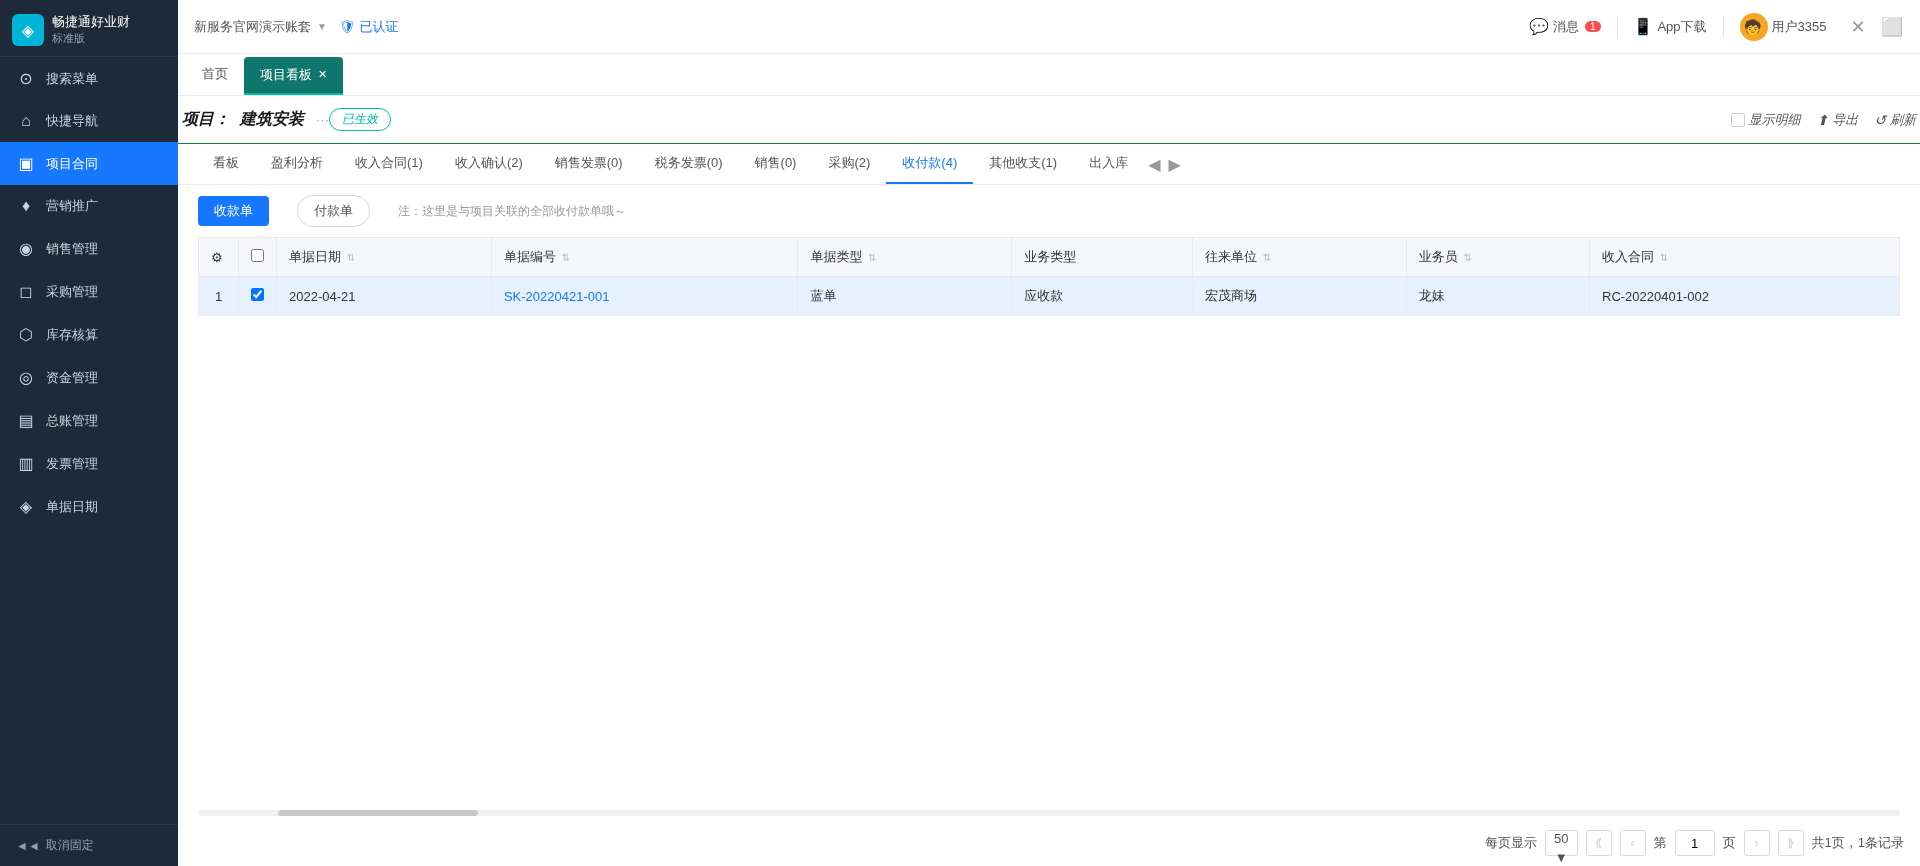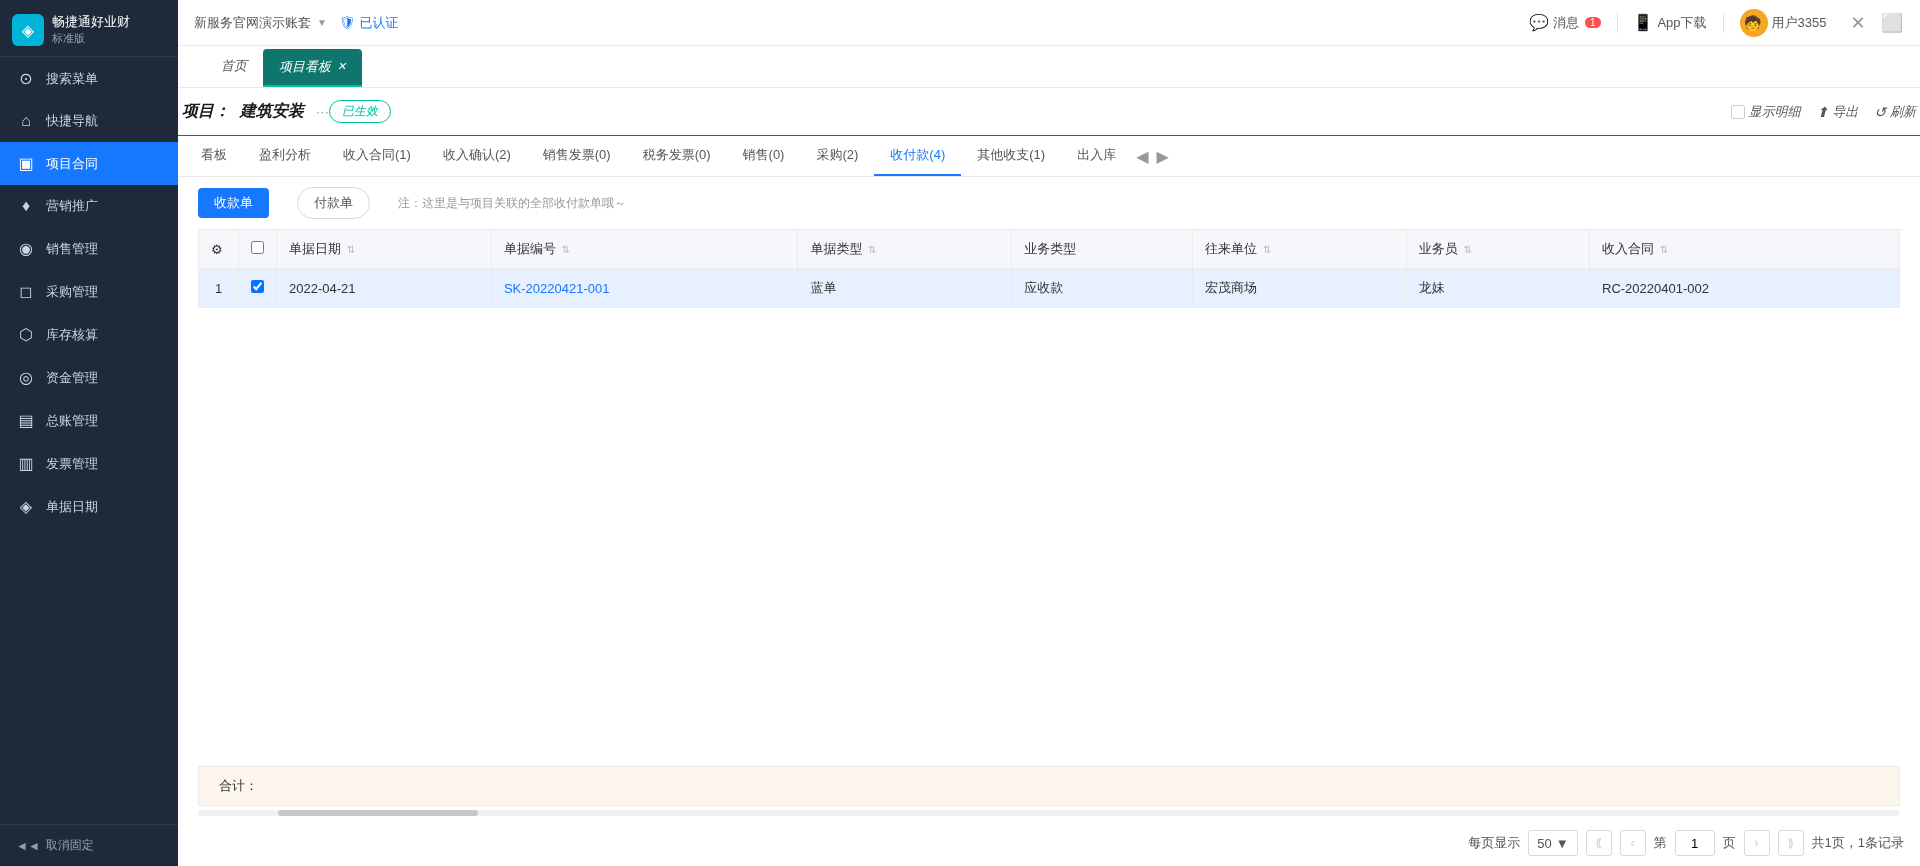--- a/index.html
+++ b/index.html
@@ -60,21 +60,21 @@
       display: flex;
       flex-direction: column;
       background: #fff;
       overflow: hidden;
     }
 
     
     .topbar {
       display: flex; align-items: center;
       padding: 0 16px;
-      height: 46px;
+      height: 54px;
       background: #fff;
       border-bottom: 1px solid #e8eaec;
       justify-content: space-between;
       flex-shrink: 0;
     }
     .topbar-left { display: flex; align-items: center; gap: 12px; }
     .topbar-account { display: flex; align-items: center; gap: 6px; color: #555; font-size: 13px; cursor: pointer; }
     .topbar-account .dropdown-icon { color: #999; font-size: 10px; }
     .topbar-certified { display: flex; align-items: center; gap: 4px; color: #1677ff; font-size: 13px; }
     .topbar-right { display: flex; align-items: center; gap: 16px; }
@@ -82,26 +82,25 @@
     .topbar-btn .icon { font-size: 16px; }
     .badge { background: #ff4d4f; color: #fff; border-radius: 10px; font-size: 10px; padding: 0 5px; margin-left: 2px; }
     .topbar-divider { width: 1px; height: 20px; background: #e0e0e0; }
     .user-avatar { width: 28px; height: 28px; border-radius: 50%; background: #f5a623; display: flex; align-items: center; justify-content: center; font-size: 14px; }
     .topbar-close-btn { color: #999; font-size: 18px; cursor: pointer; margin-left: 8px; }
     .topbar-maximize-btn { color: #999; font-size: 18px; cursor: pointer; }
 
     
     .tabsbar {
       display: flex; align-items: center;
-      padding: 0 27px;
+      padding: 0 8px;
       background: #fff;
       border-bottom: 1px solid #e8eaec;
       height: 42px;
       flex-shrink: 0;
-      font-style: italic;
     }
     .tab {
       display: flex; align-items: center; gap: 6px;
       padding: 0 16px;
       height: 42px;
       cursor: pointer;
       font-size: 13px;
       color: #555;
       border-bottom: 2px solid transparent;
     }
@@ -135,21 +134,21 @@
     }
     .page-header-right { margin-left: auto; display: flex; align-items: center; gap: 16px; }
     .header-action { display: flex; align-items: center; gap: 4px; color: #555; font-size: 13px; cursor: pointer; }
     .header-action .icon { font-size: 14px; }
     .checkbox-label { display: flex; align-items: center; gap: 4px; color: #555; font-size: 13px; cursor: pointer; }
     .checkbox-box { width: 14px; height: 14px; border: 1px solid #ccc; border-radius: 2px; background: #fff; }
 
     
     .sub-nav {
       display: flex; align-items: center;
-      padding: 0 7px;
+      padding: 0 19px;
       background: #fff;
       border-bottom: 1px solid #e8eaec;
       flex-shrink: 0;
       overflow-x: auto;
     }
     .sub-nav::-webkit-scrollbar { display: none; }
     .sub-nav-item {
       padding: 10px 16px;
       font-size: 13px;
       color: #555;
@@ -284,20 +283,21 @@
       background: #fff;
     }
     .pagination-select {
       display: flex; align-items: center; gap: 4px;
       border: 1px solid #d9d9d9;
       border-radius: 3px;
       padding: 0 8px;
       height: 26px;
       background: #fff;
       cursor: pointer;
+      flex-direction: column;
     }
   </style>
 </head>
 <body>
 
 <div class="sidebar">
   <div class="sidebar-logo">
     <div class="sidebar-logo-icon">◈</div>
     <div>
       <div class="sidebar-logo-text">畅捷通好业财</div>
@@ -475,23 +475,20 @@
     <td>蓝单</td>
     <td>应收款</td>
     <td>宏茂商场</td>
     <td>龙妹</td>
     <td>RC-20220401-002</td>
   </tr>
         </tbody>
     </table>
   </div>
 
-  <div class="table-footer">
-    <span>合计：</span>
-  </div>
 
   <div class="scrollbar-row">
     <div class="scrollbar-track">
       <div class="scrollbar-thumb"></div>
     </div>
   </div>
 
   <div class="pagination">
     <span>每页显示</span>
     <div class="pagination-select">

